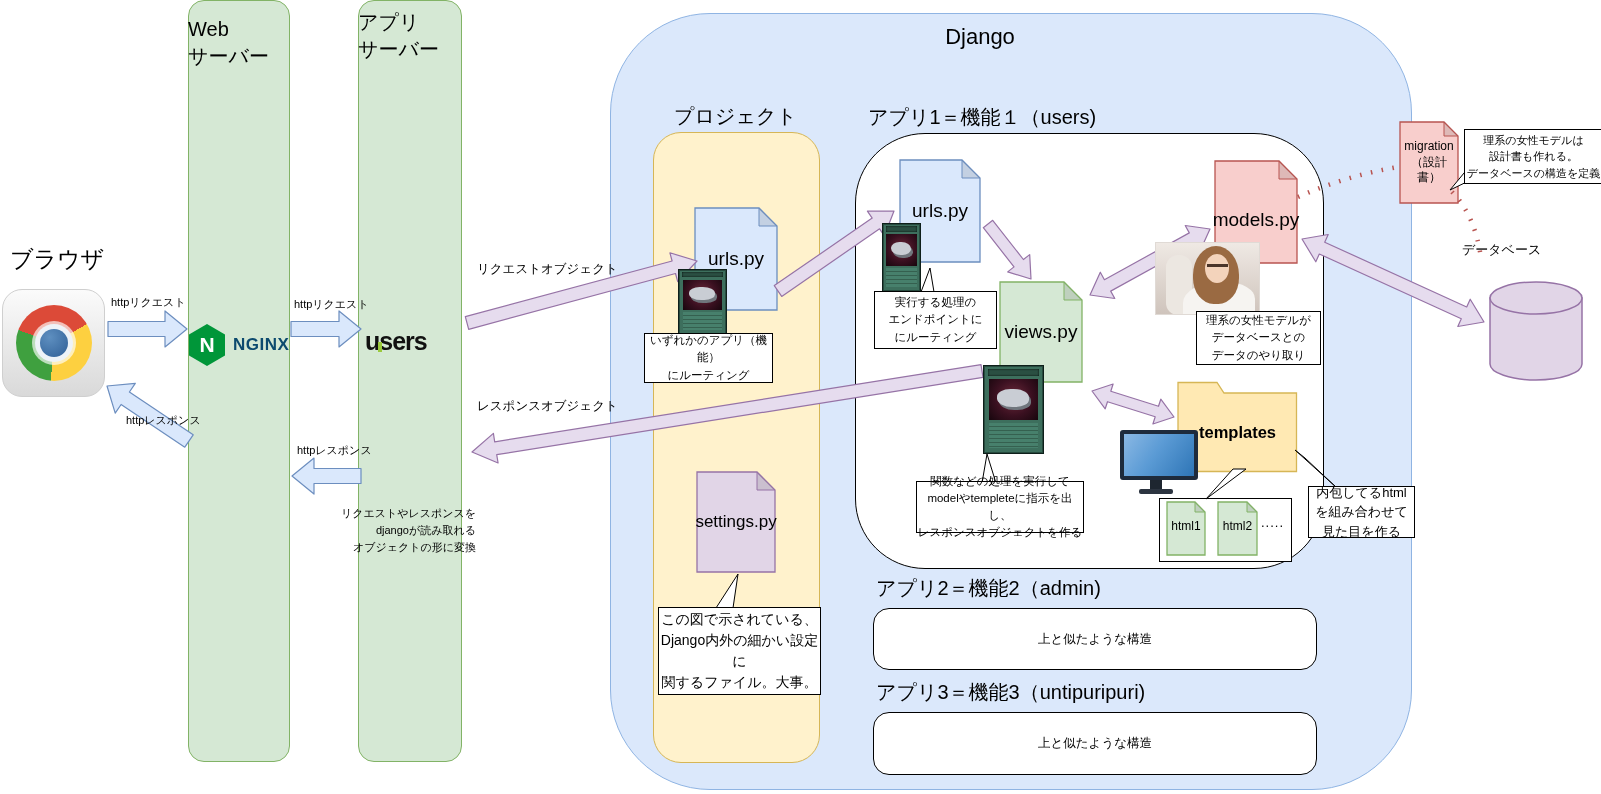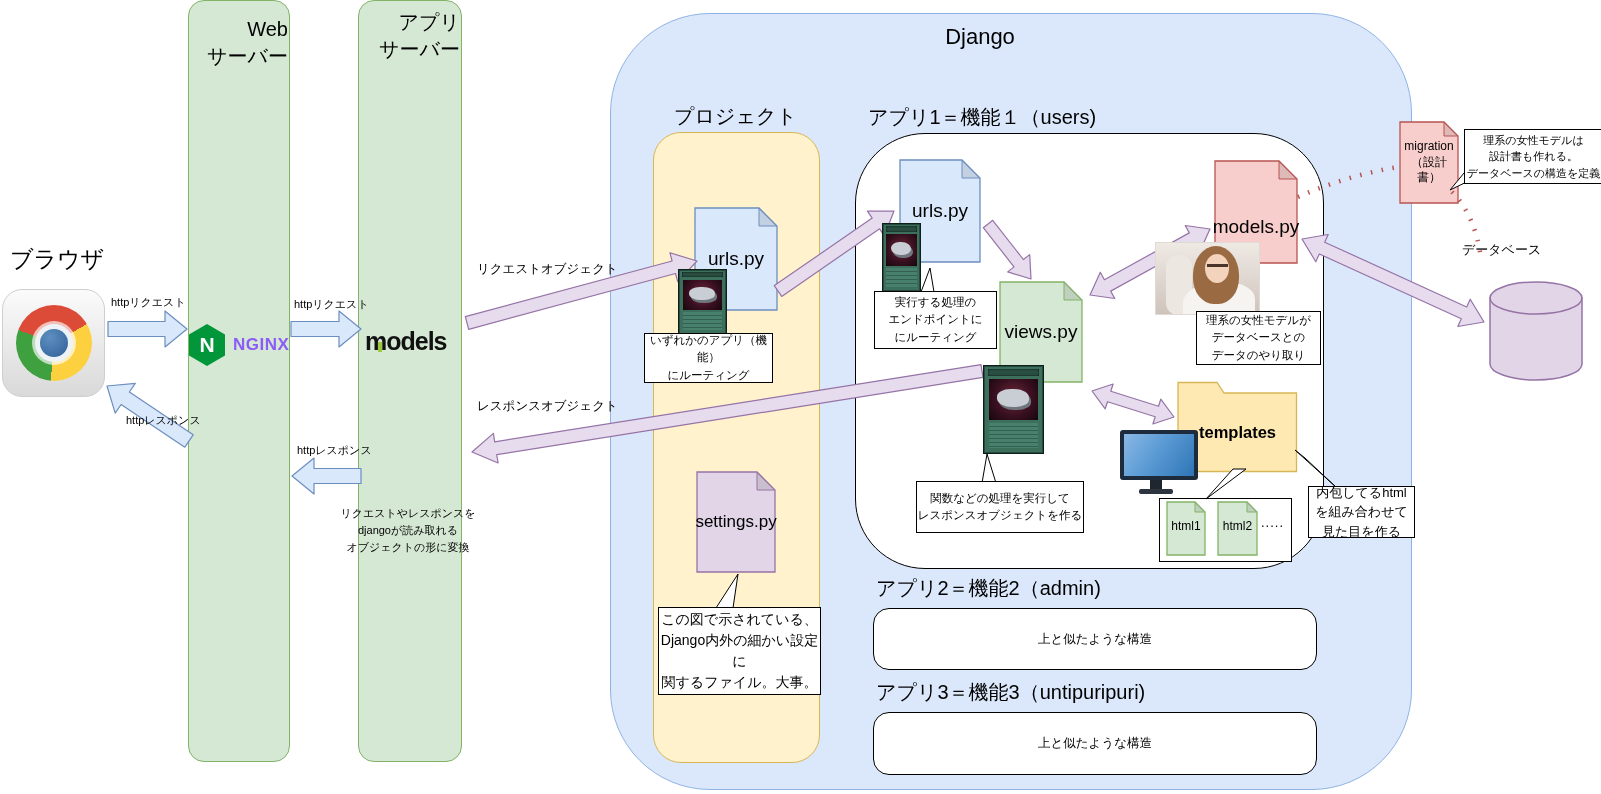--- a/index.html
+++ b/index.html
@@ -1,42 +1,42 @@
 <!DOCTYPE html>
 <html><head>
 <meta charset="utf-8">
 <style>
   html,body{margin:0;padding:0}
   body{width:1601px;height:794px;position:relative;background:#fff;overflow:hidden;
        font-family:"Liberation Sans","DejaVu Sans",sans-serif;color:#000}
   .abs{position:absolute}
   .ctr{display:flex;align-items:center;justify-content:center;text-align:center}
   .col{background:#d5e8d4;border:1px solid #82b366;border-radius:16px}
-  .col-title{font-size:20px;line-height:1.35;text-align:right}
+  .col-title{font-size:20px;line-height:1.35;text-align:left}
   .bigbox{background:#dbe8fb;border:1px solid #8fb4e3;border-radius:100px}
   .projbox{background:#fff2cc;border:1px solid #d6b656;border-radius:28px}
   .appbox{background:#fff;border:1px solid #000}
   .whitebox{background:#fff;border:1px solid #000}
   .callout{background:#fff;border:1px solid #000;font-size:11.5px;line-height:1.5;
            display:flex;flex-direction:column;align-items:center;justify-content:center;text-align:center}
   .h1{font-size:20px;white-space:nowrap}
   .small{font-size:11px;white-space:nowrap}
   .filelabel{font-size:19px;font-weight:500}
   svg{position:absolute;left:0;top:0}
   
   .chrome-tile{background:linear-gradient(#fbfbfb,#d9d9d9);border:1px solid #cfcfcf;border-radius:20px}
   .chrome-ball{position:absolute;left:13px;top:15px;width:76px;height:76px;border-radius:50%;
     background:conic-gradient(from -70deg,#dc4a38 0deg 130deg,#fdd040 130deg 255deg,#3fa03f 255deg 360deg)}
   .chrome-ring{position:absolute;left:19px;top:19px;width:38px;height:38px;border-radius:50%;
     background:#eef3f8;box-shadow:0 0 0 3px rgba(255,255,255,.65)}
   .chrome-iris{position:absolute;left:5px;top:5px;width:28px;height:28px;border-radius:50%;
     background:radial-gradient(circle at 35% 30%,#5e8fc0,#2f5f96)}
   
   .nginx-n{font-size:21px;font-weight:800;color:#fff}
-  .nginx-t{font-size:17px;font-weight:800;color:#8b5cf6;letter-spacing:.5px}
+  .nginx-t{font-size:17px;font-weight:800;color:#0c4a6e;letter-spacing:.5px}
   .uwsgi-t{font-size:25px;font-weight:800;color:#111;letter-spacing:-1px}
   .uwsgi-tick{background:#9aca3c}
   
   .monitor-screen{background:linear-gradient(125deg,#8ab8e4 0%,#5b9bd5 45%,#2e75b6 100%);
     border:4px solid #1e2b3c;border-radius:3px}
   .monitor-stand{background:#1e2630}
   .monitor-base{background:#2c3440;border-radius:2px}
   
   .photo{background:linear-gradient(#efe9e4,#cfc4bc);overflow:hidden;border:1px solid #e0dad5}
   .photo .body{position:absolute;right:4px;bottom:-10px;width:72px;height:42px;background:#f6f4f1;border-radius:50% 40% 0 0}
@@ -126,46 +126,46 @@
 <div class="abs col-title" style="left:188px;top:16px;width:100px">
   <div>Web</div>
   <div>サーバー</div>
 </div>
 <div class="abs col-title" style="left:358px;top:9px;width:102px">
   <div>アプリ</div>
   <div>サーバー</div>
 </div>
 <div class="abs ctr nginx-n" style="left:189px;top:330px;width:36px;height:30px">N</div>
 <div class="abs nginx-t" style="left:233px;top:335px">NGINX</div>
-<div class="abs uwsgi-t" style="left:365px;top:327px">models</div>
+<div class="abs uwsgi-t" style="left:365px;top:327px">users</div>
 <div class="abs uwsgi-tick" style="left:378px;top:342px;width:4px;height:10px"></div>
 
 <div class="abs small" style="left:111px;top:295px">httpリクエスト</div>
 <div class="abs small" style="left:294px;top:297px">httpリクエスト</div>
 <div class="abs small" style="left:297px;top:443px">httpレスポンス</div>
 <div class="abs small" style="left:126px;top:413px">httpレスポンス</div>
-<div class="abs" style="left:340px;top:505px;width:136px;font-size:11px;line-height:1.55;text-align:center">
+<div class="abs" style="left:340px;top:505px;width:136px;font-size:11px;line-height:1.55;text-align:right">
   <div>リクエストやレスポンスを</div>
   <div>djangoが読み取れる</div>
   <div>オブジェクトの形に変換</div>
 </div>
 <div class="abs" style="left:477px;top:261px;font-size:12.5px">リクエストオブジェクト</div>
 <div class="abs" style="left:477px;top:398px;font-size:12.5px">レスポンスオブジェクト</div>
 
 <div class="abs ctr" style="left:780px;top:24px;width:400px;font-size:22px">Django</div>
 <div class="abs ctr h1" style="left:653px;top:103px;width:165px">プロジェクト</div>
 <div class="abs h1" style="left:868px;top:104px">アプリ1＝機能１（users)</div>
 <div class="abs h1" style="left:876px;top:575px">アプリ2＝機能2（admin)</div>
 <div class="abs h1" style="left:876px;top:679px">アプリ3＝機能3（untipuripuri)</div>
 
 <div class="abs ctr filelabel" style="left:695px;top:208px;width:82px;height:102px">urls.py</div>
 <div class="abs ctr filelabel" style="left:697px;top:472px;width:78px;height:100px;font-size:17px">settings.py</div>
 <div class="abs ctr filelabel" style="left:900px;top:160px;width:80px;height:102px">urls.py</div>
 <div class="abs ctr filelabel" style="left:1000px;top:282px;width:82px;height:100px">views.py</div>
-<div class="abs ctr filelabel" style="left:1215px;top:176px;width:82px;height:102px">models.py</div>
+<div class="abs ctr filelabel" style="left:1215px;top:169px;width:82px;height:102px">models.py</div>
 <div class="abs ctr" style="left:1400px;top:122px;width:58px;height:81px;font-size:12px;line-height:1.3;flex-direction:column">
   <div>migration</div>
   <div>（設計書）</div>
 </div>
 <div class="abs ctr" style="left:1178px;top:393px;width:119px;height:79px;font-size:16.5px;font-weight:700">templates</div>
 <div class="abs ctr" style="left:1167px;top:519px;width:38px;font-size:12px">html1</div>
 <div class="abs ctr" style="left:1218px;top:519px;width:39px;font-size:12px">html2</div>
 <div class="abs" style="left:1261px;top:515px;font-size:13px;letter-spacing:1px">.....</div>
 <div class="abs" style="left:1462px;top:241px;font-size:13px">データベース</div>
 
@@ -204,20 +204,21 @@
   <div>Django内外の細かい設定に</div>
   <div>関するファイル。大事。</div>
 </div>
 <div class="abs callout" style="left:874px;top:291px;width:121px;height:56px">
   <div>実行する処理の</div>
   <div>エンドポイントに</div>
   <div>にルーティング</div>
 </div>
 <div class="abs callout" style="left:916px;top:481px;width:166px;height:50px">
   <div>関数などの処理を実行して</div>
+  <div>modelやtempleteに指示を出し、</div>
   <div>レスポンスオブジェクトを作る</div>
 </div>
 <div class="abs callout" style="left:1196px;top:311px;width:123px;height:52px">
   <div>理系の女性モデルが</div>
   <div>データベースとの</div>
   <div>データのやり取り</div>
 </div>
 <div class="abs callout" style="left:1308px;top:486px;width:105px;height:50px;font-size:13px">
   <div>内包してるhtml</div>
   <div>を組み合わせて</div>

